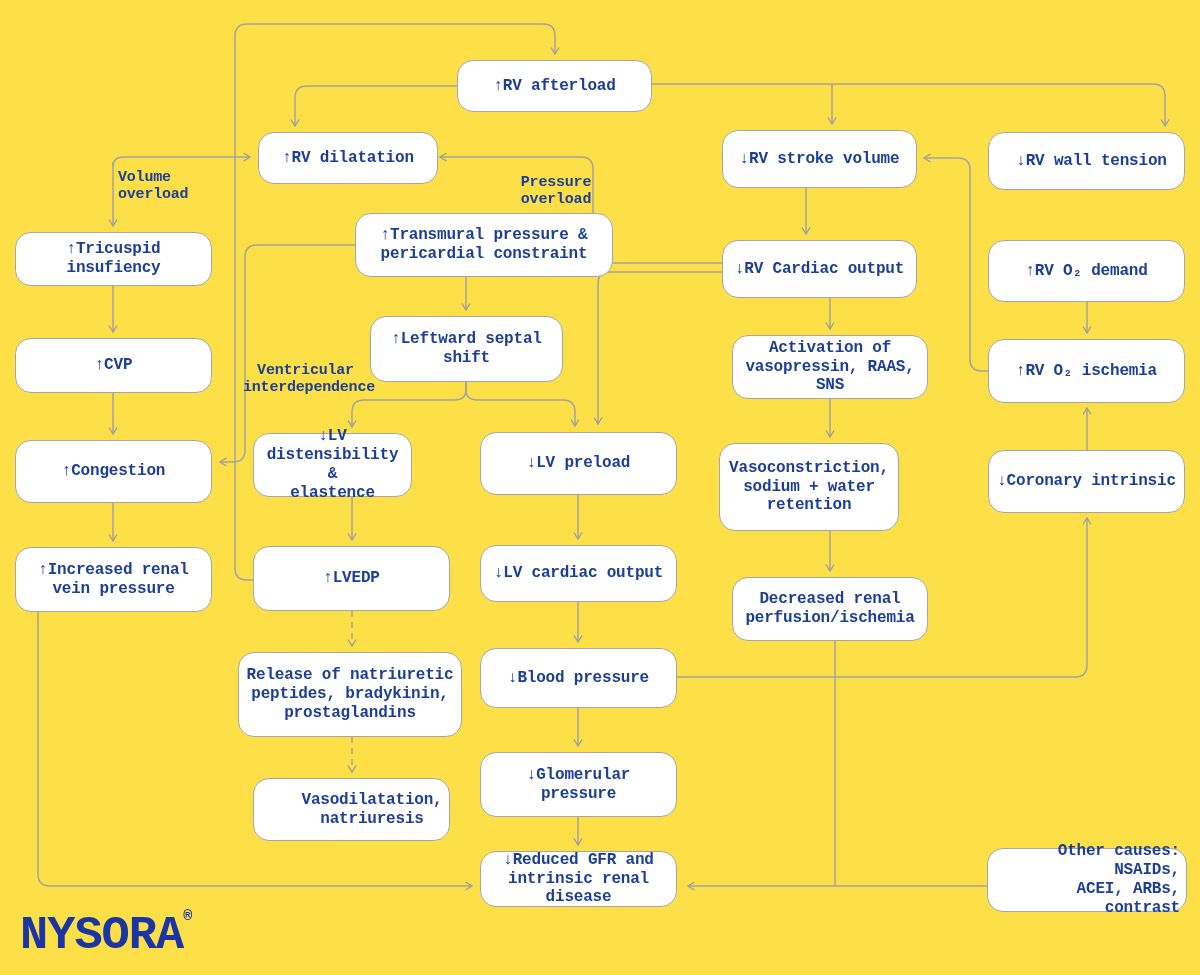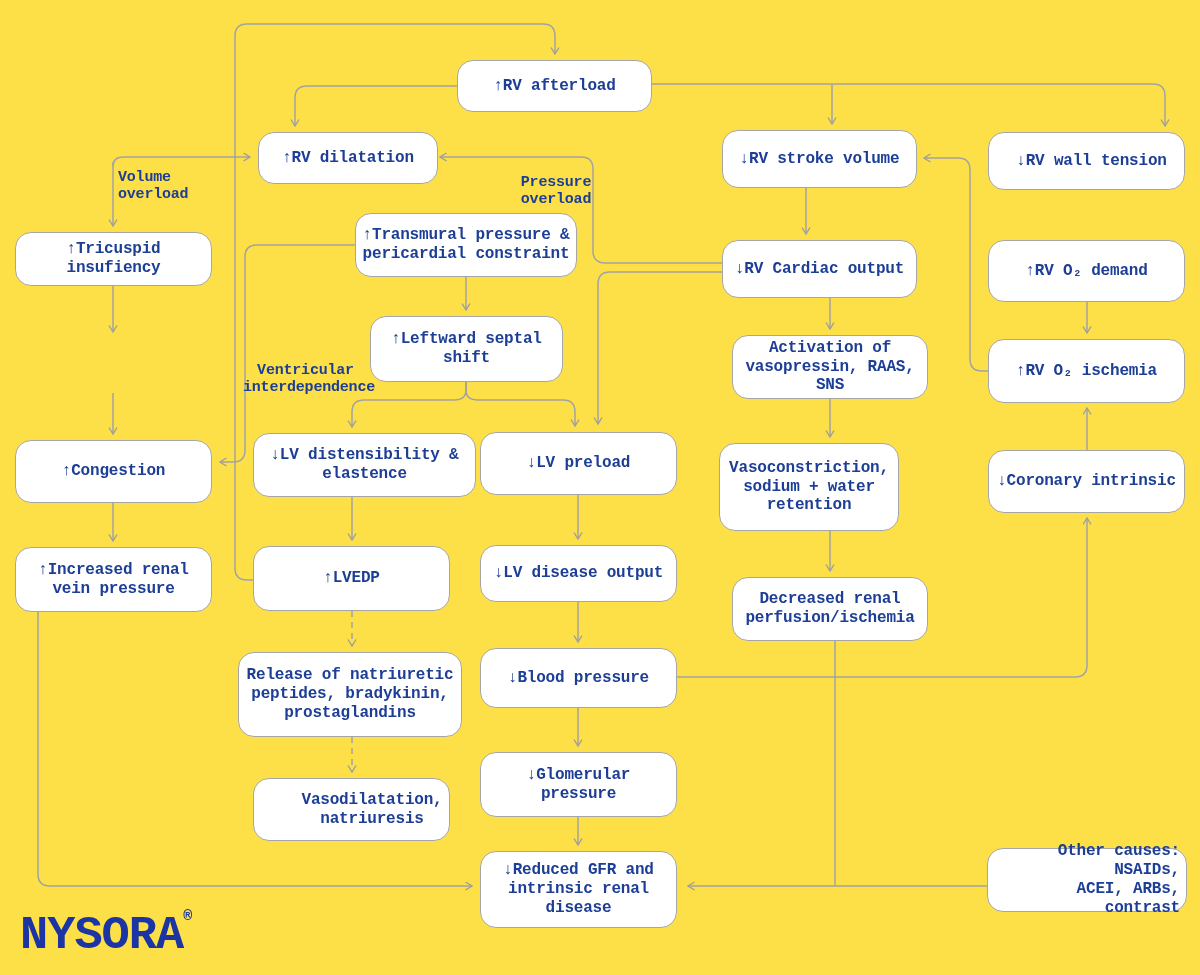--- a/index.html
+++ b/index.html
@@ -107,41 +107,42 @@
 
       <path d="M 1087 450 L 1087 408" marker-end="url(#arr)"></path>
       <path d="M 1087 302 L 1087 333" marker-end="url(#arr)"></path>
       <path d="M 988 371 L 982 371 Q 970 371 970 359 L 970 170 Q 970 158 958 158 L 924 158" marker-end="url(#arr)"></path>
     </g>
   </svg>
 
   <div class="node" style="left:457px;top:60px;width:195px;height:52px;">↑RV afterload</div>
   <div class="node" style="left:258px;top:132px;width:180px;height:52px;">↑RV dilatation</div>
   <div class="node" style="left:15px;top:232px;width:197px;height:54px;">↑Tricuspid insufiency</div>
+  <div class="node" style="left:15px;top:338px;width:197px;height:55px;">↑CVP</div>
   <div class="node" style="left:15px;top:440px;width:197px;height:63px;">↑Congestion</div>
   <div class="node" style="left:15px;top:547px;width:197px;height:65px;">↑Increased renal
 vein pressure</div>
-  <div class="node" style="left:355px;top:213px;width:222px;height:64px;">↑Transmural pressure &amp;
+  <div class="node" style="left:355px;top:213px;width:258px;height:64px;">↑Transmural pressure &amp;
 pericardial constraint</div>
   <div class="node" style="left:370px;top:316px;width:193px;height:66px;">↑Leftward septal
 shift</div>
-  <div class="node" style="left:253px;top:433px;width:223px;height:64px;">↓LV distensibility &amp;
+  <div class="node" style="left:253px;top:433px;width:159px;height:64px;">↓LV distensibility &amp;
 elastence</div>
   <div class="node" style="left:253px;top:546px;width:197px;height:65px;">↑LVEDP</div>
   <div class="node" style="left:238px;top:652px;width:224px;height:85px;">Release of natriuretic
 peptides, bradykinin,
 prostaglandins</div>
   <div class="node" style="left:253px;top:778px;width:197px;height:63px;padding-left:47px;">Vasodilatation,
 natriuresis</div>
   <div class="node" style="left:480px;top:432px;width:197px;height:63px;">↓LV preload</div>
-  <div class="node" style="left:480px;top:545px;width:197px;height:57px;">↓LV disease output</div>
+  <div class="node" style="left:480px;top:545px;width:197px;height:57px;">↓LV cardiac output</div>
   <div class="node" style="left:480px;top:648px;width:197px;height:60px;">↓Blood pressure</div>
   <div class="node" style="left:480px;top:752px;width:197px;height:65px;">↓Glomerular
 pressure</div>
-  <div class="node" style="left:480px;top:851px;width:197px;height:77px;">↓Reduced GFR and
+  <div class="node" style="left:480px;top:851px;width:197px;height:56px;">↓Reduced GFR and
 intrinsic renal disease</div>
   <div class="node" style="left:722px;top:130px;width:195px;height:58px;">↓RV stroke volume</div>
   <div class="node" style="left:722px;top:240px;width:195px;height:58px;">↓RV Cardiac output</div>
   <div class="node" style="left:732px;top:335px;width:196px;height:64px;">Activation of
 vasopressin, RAAS, SNS</div>
   <div class="node" style="left:719px;top:443px;width:180px;height:88px;">Vasoconstriction,
 sodium + water retention</div>
   <div class="node" style="left:732px;top:577px;width:196px;height:64px;">Decreased renal
 perfusion/ischemia</div>
   <div class="node" style="left:988px;top:132px;width:197px;height:58px;padding-left:16px;">↓RV wall tension</div>

